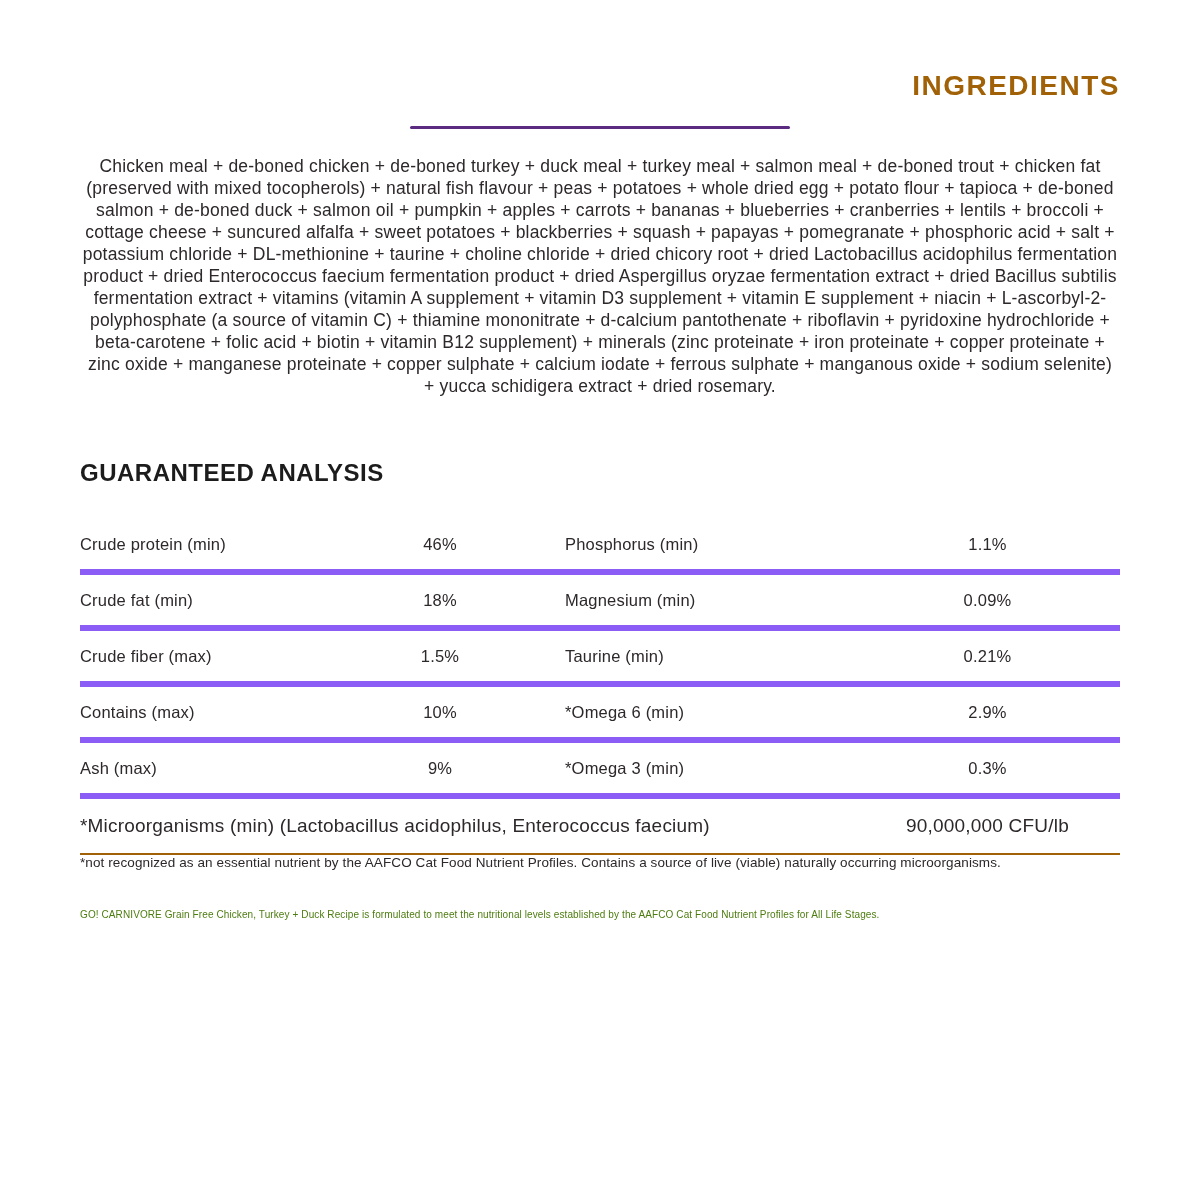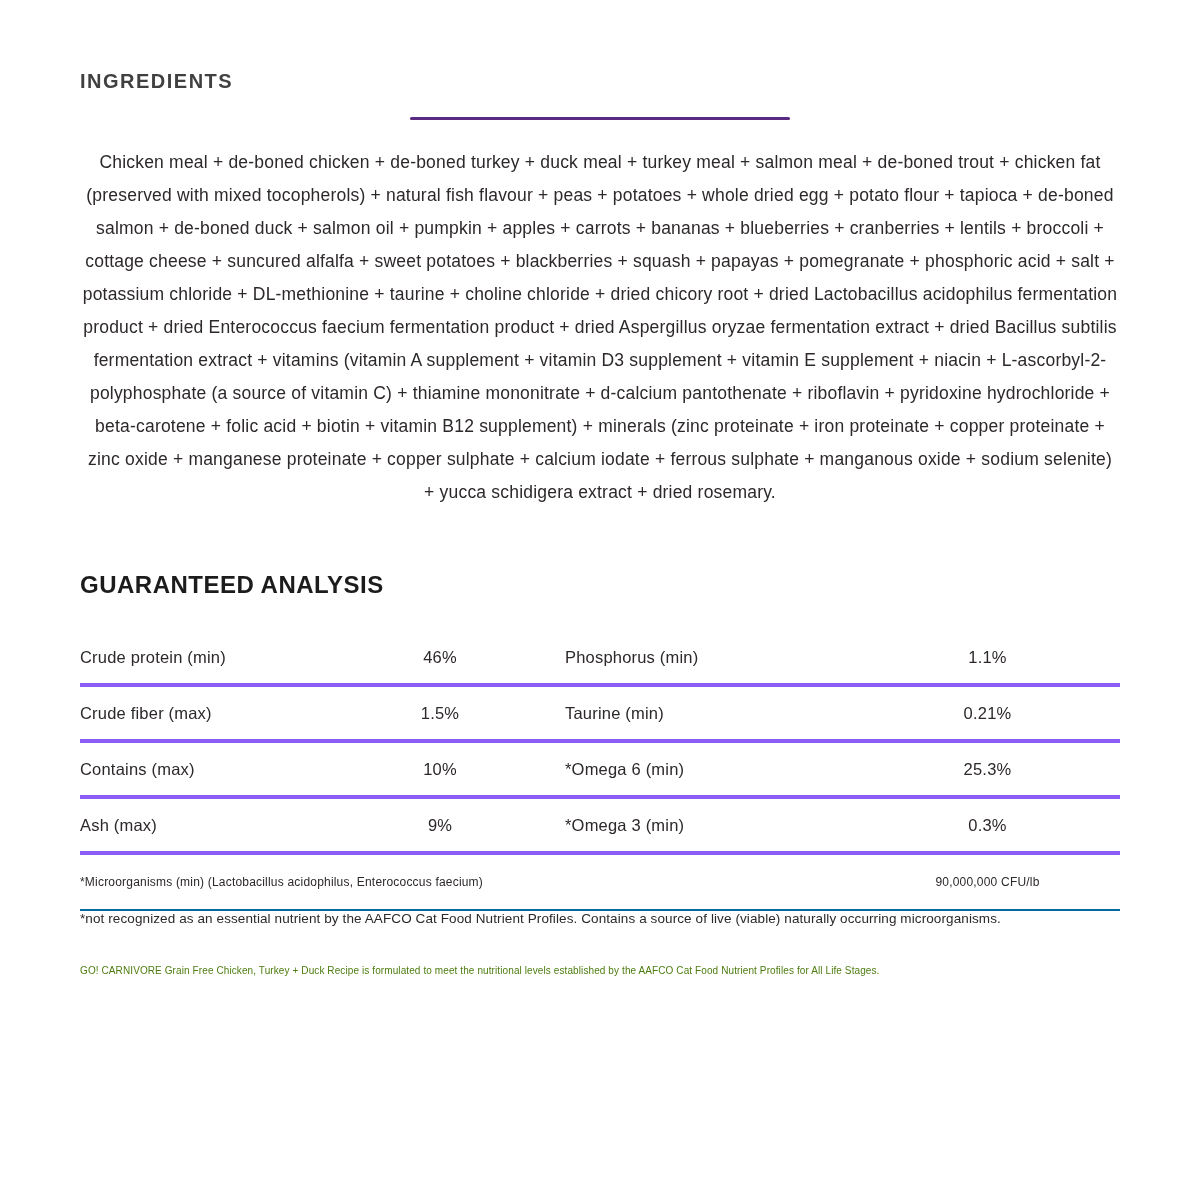--- a/index.html
+++ b/index.html
@@ -10,69 +10,69 @@
     font-family: "Liberation Sans", sans-serif;
     color: #2d282a;
     overflow: hidden;
   }
   .page {
     width: 1200px;
     height: 1200px;
     padding: 70px 80px 0 80px;
   }
   .ing-title {
-    text-align: left;
-    font-size: 20px;
+    text-align: right;
+    font-size: 28px;
     font-weight: 800;
     letter-spacing: 1.5px;
-    color: #404040;
+    color: #a16207;
   }
   .ing-underline {
     width: 380px;
     height: 3px;
     background: #5b2b82;
     margin: 24px auto 0 auto;
     border-radius: 2px;
   }
   .ing-text {
     width: 1036px;
     margin: 26px auto 0 auto;
     text-align: center;
     font-size: 17.5px;
-    line-height: 33px;
+    line-height: 22px;
     letter-spacing: 0.2px;
     color: #2d282a;
   }
   .ga-title {
     margin-top: 62px;
     font-size: 24px;
     font-weight: 800;
     letter-spacing: 0.5px;
     color: #1c1c1c;
   }
   .ga-table {
     margin-top: 32px;
     width: 1040px;
   }
   .ga-row {
     display: grid;
     grid-template-columns: 300px 120px 65px 290px 265px;
     align-items: center;
     min-height: 56px;
-    border-bottom: 4px solid #8b5cf6;
+    border-bottom: 6px solid #8b5cf6;
     font-size: 16.5px;
     letter-spacing: 0.2px;
   }
   .ga-row-last {
     display: grid;
     grid-template-columns: 775px 265px;
     align-items: center;
     min-height: 56px;
-    border-bottom: 2px solid #0369a1;
-    font-size: 12px;
+    border-bottom: 2px solid #a16207;
+    font-size: 19px;
     letter-spacing: 0.2px;
   }
   .ga-val { text-align: center; }
   .footnote-1 {
     font-size: 13.5px;
     letter-spacing: 0.1px;
     color: #2d282a;
   }
   .footnote-2 {
     margin-top: 30px;
@@ -99,35 +99,42 @@
   <div class="ga-table">
 
     <div class="ga-row">
       <div>Crude protein (min)</div>
       <div class="ga-val">46%</div>
       <div></div>
       <div>Phosphorus (min)</div>
       <div class="ga-val">1.1%</div>
     </div>
 
+    <div class="ga-row">
+      <div>Crude fat (min)</div>
+      <div class="ga-val">18%</div>
+      <div></div>
+      <div>Magnesium (min)</div>
+      <div class="ga-val">0.09%</div>
+    </div>
 
     <div class="ga-row">
       <div>Crude fiber (max)</div>
       <div class="ga-val">1.5%</div>
       <div></div>
       <div>Taurine (min)</div>
       <div class="ga-val">0.21%</div>
     </div>
 
     <div class="ga-row">
       <div>Contains (max)</div>
       <div class="ga-val">10%</div>
       <div></div>
       <div>*Omega 6 (min)</div>
-      <div class="ga-val">25.3%</div>
+      <div class="ga-val">2.9%</div>
     </div>
 
     <div class="ga-row">
       <div>Ash (max)</div>
       <div class="ga-val">9%</div>
       <div></div>
       <div>*Omega 3 (min)</div>
       <div class="ga-val">0.3%</div>
     </div>
 

